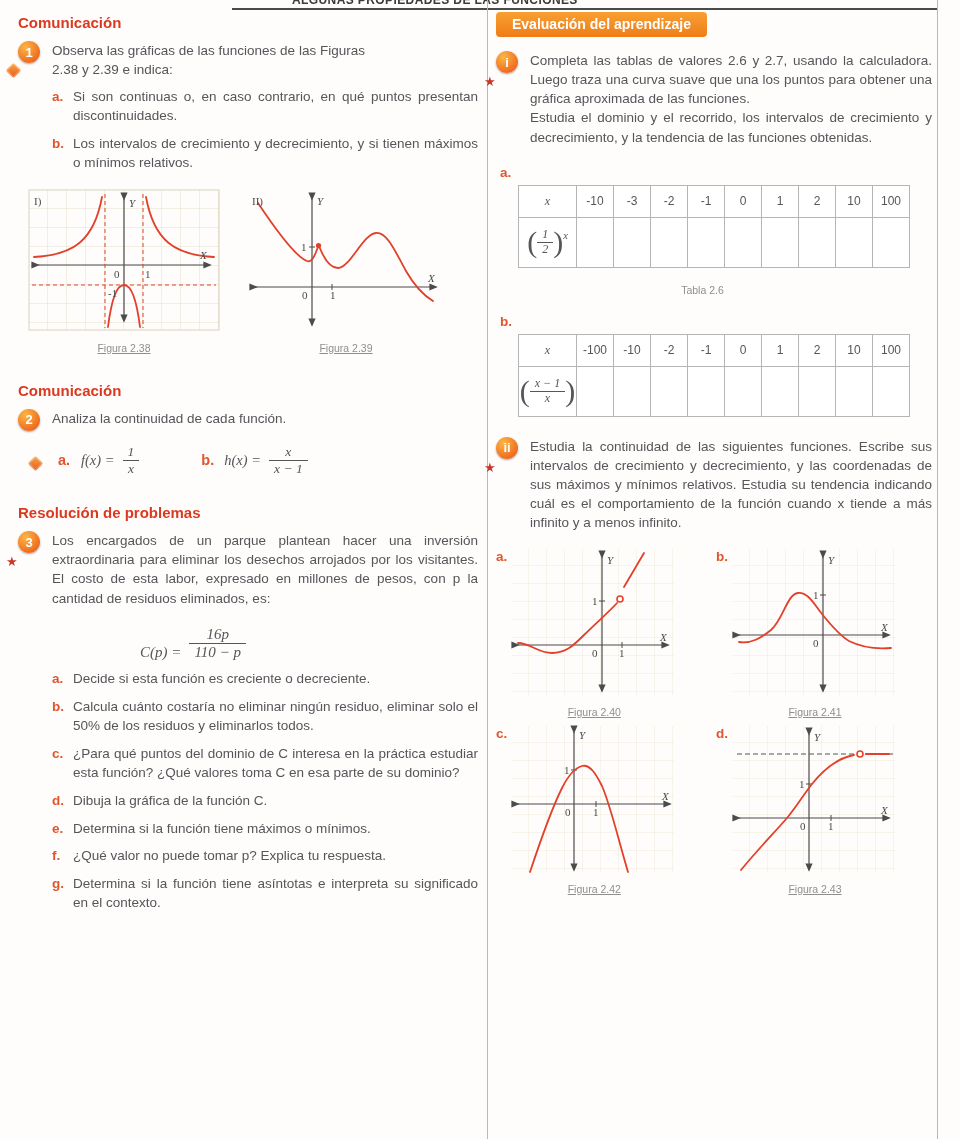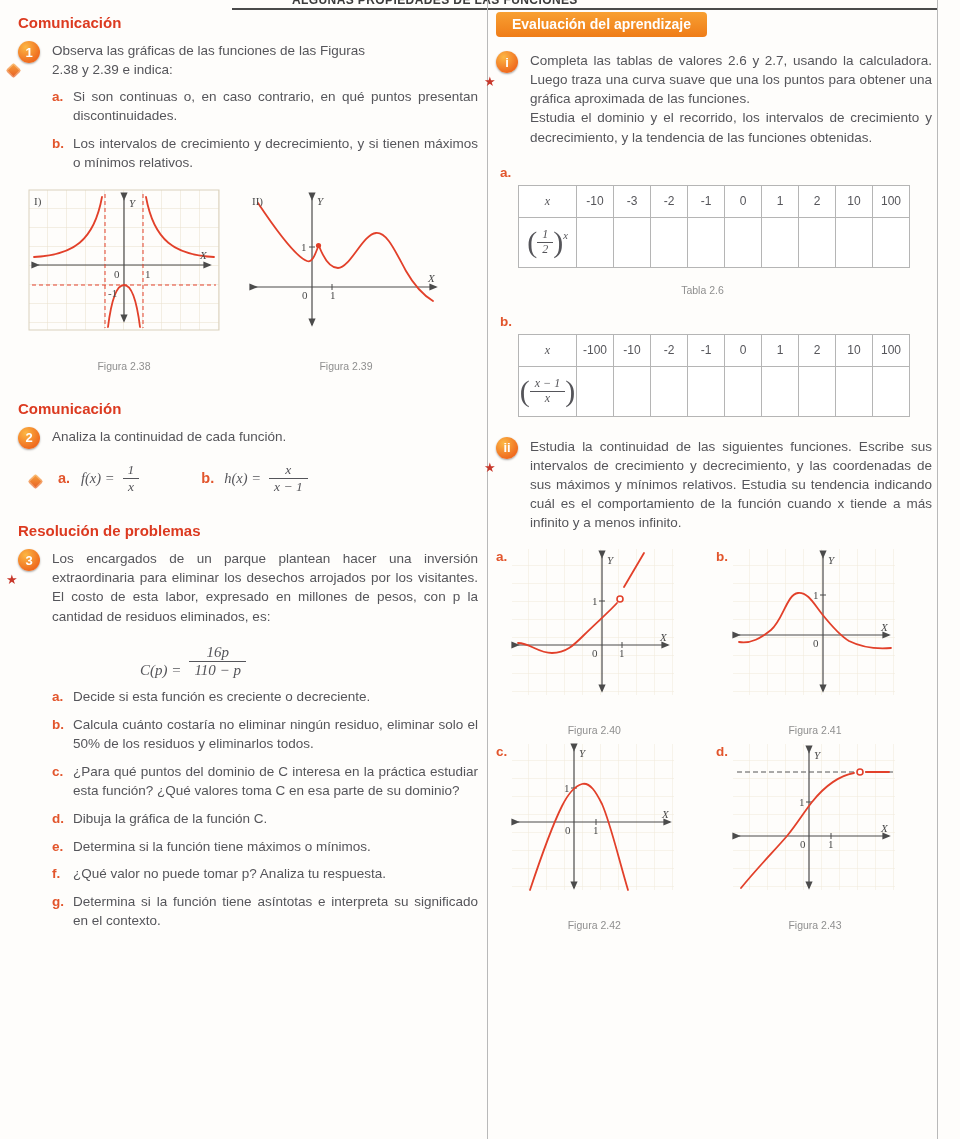--- a/index.html
+++ b/index.html
@@ -32,21 +32,21 @@
                 background:linear-gradient(135deg,#f9a63d,#e65a23); transform:rotate(45deg);
                 border-radius:2px; box-shadow:inset 0 0 0 1.5px rgba(255,255,255,.28); }
   .star-ic { position:absolute; left:-12px; color:#c8372a; font-size:13px; line-height:1; }
 
   .sub { display:flex; gap:6px; margin:9px 0 0 34px; font-size:13.5px; line-height:1.4; text-align:justify; }
   .sub-label { color:#e2552c; font-weight:bold; flex:0 0 15px; }
 
   
   .figrow { display:flex; gap:26px; margin:16px 0 0 10px; }
   .figwrap { text-align:center; }
-  .figcap { font-size:10.5px; color:#8f8f8f; margin-top:21px; }
+  .figcap { font-size:10.5px; color:#8f8f8f; margin-top:3px;text-decoration:underline; }
   svg text { font-family:"Liberation Serif",serif; font-size:11px; fill:#4a4a4a; }
   svg text.it { font-style:italic; }
   .axis { stroke:#4b4b4b; stroke-width:1.2; fill:none; }
   .tick { stroke:#4b4b4b; stroke-width:1; }
   .curve { stroke:#e2402a; stroke-width:1.8; fill:none; stroke-linecap:round; }
   .dashr { stroke:#e2402a; stroke-width:1; stroke-dasharray:4 3; fill:none; }
   .dashk { stroke:#555; stroke-width:1; stroke-dasharray:5 3; fill:none; }
 
   
   .math { font-family:"Liberation Serif",serif; font-style:italic; }
@@ -220,21 +220,21 @@
     <div class="sub">
         <span class="sub-label">d.</span>
         <span>Dibuja la gráfica de la función C.</span>
       </div>
     <div class="sub">
         <span class="sub-label">e.</span>
         <span>Determina si la función tiene máximos o mínimos.</span>
       </div>
     <div class="sub">
         <span class="sub-label">f.</span>
-        <span>¿Qué valor no puede tomar p? Analiza tu respuesta.</span>
+        <span>¿Qué valor no puede tomar p? Explica tu respuesta.</span>
       </div>
     <div class="sub">
         <span class="sub-label">g.</span>
         <span>Determina si la función tiene asíntotas e interpreta su significado en el contexto.</span>
       </div>
 
   </div>
 
   <div class="col-right">
 

